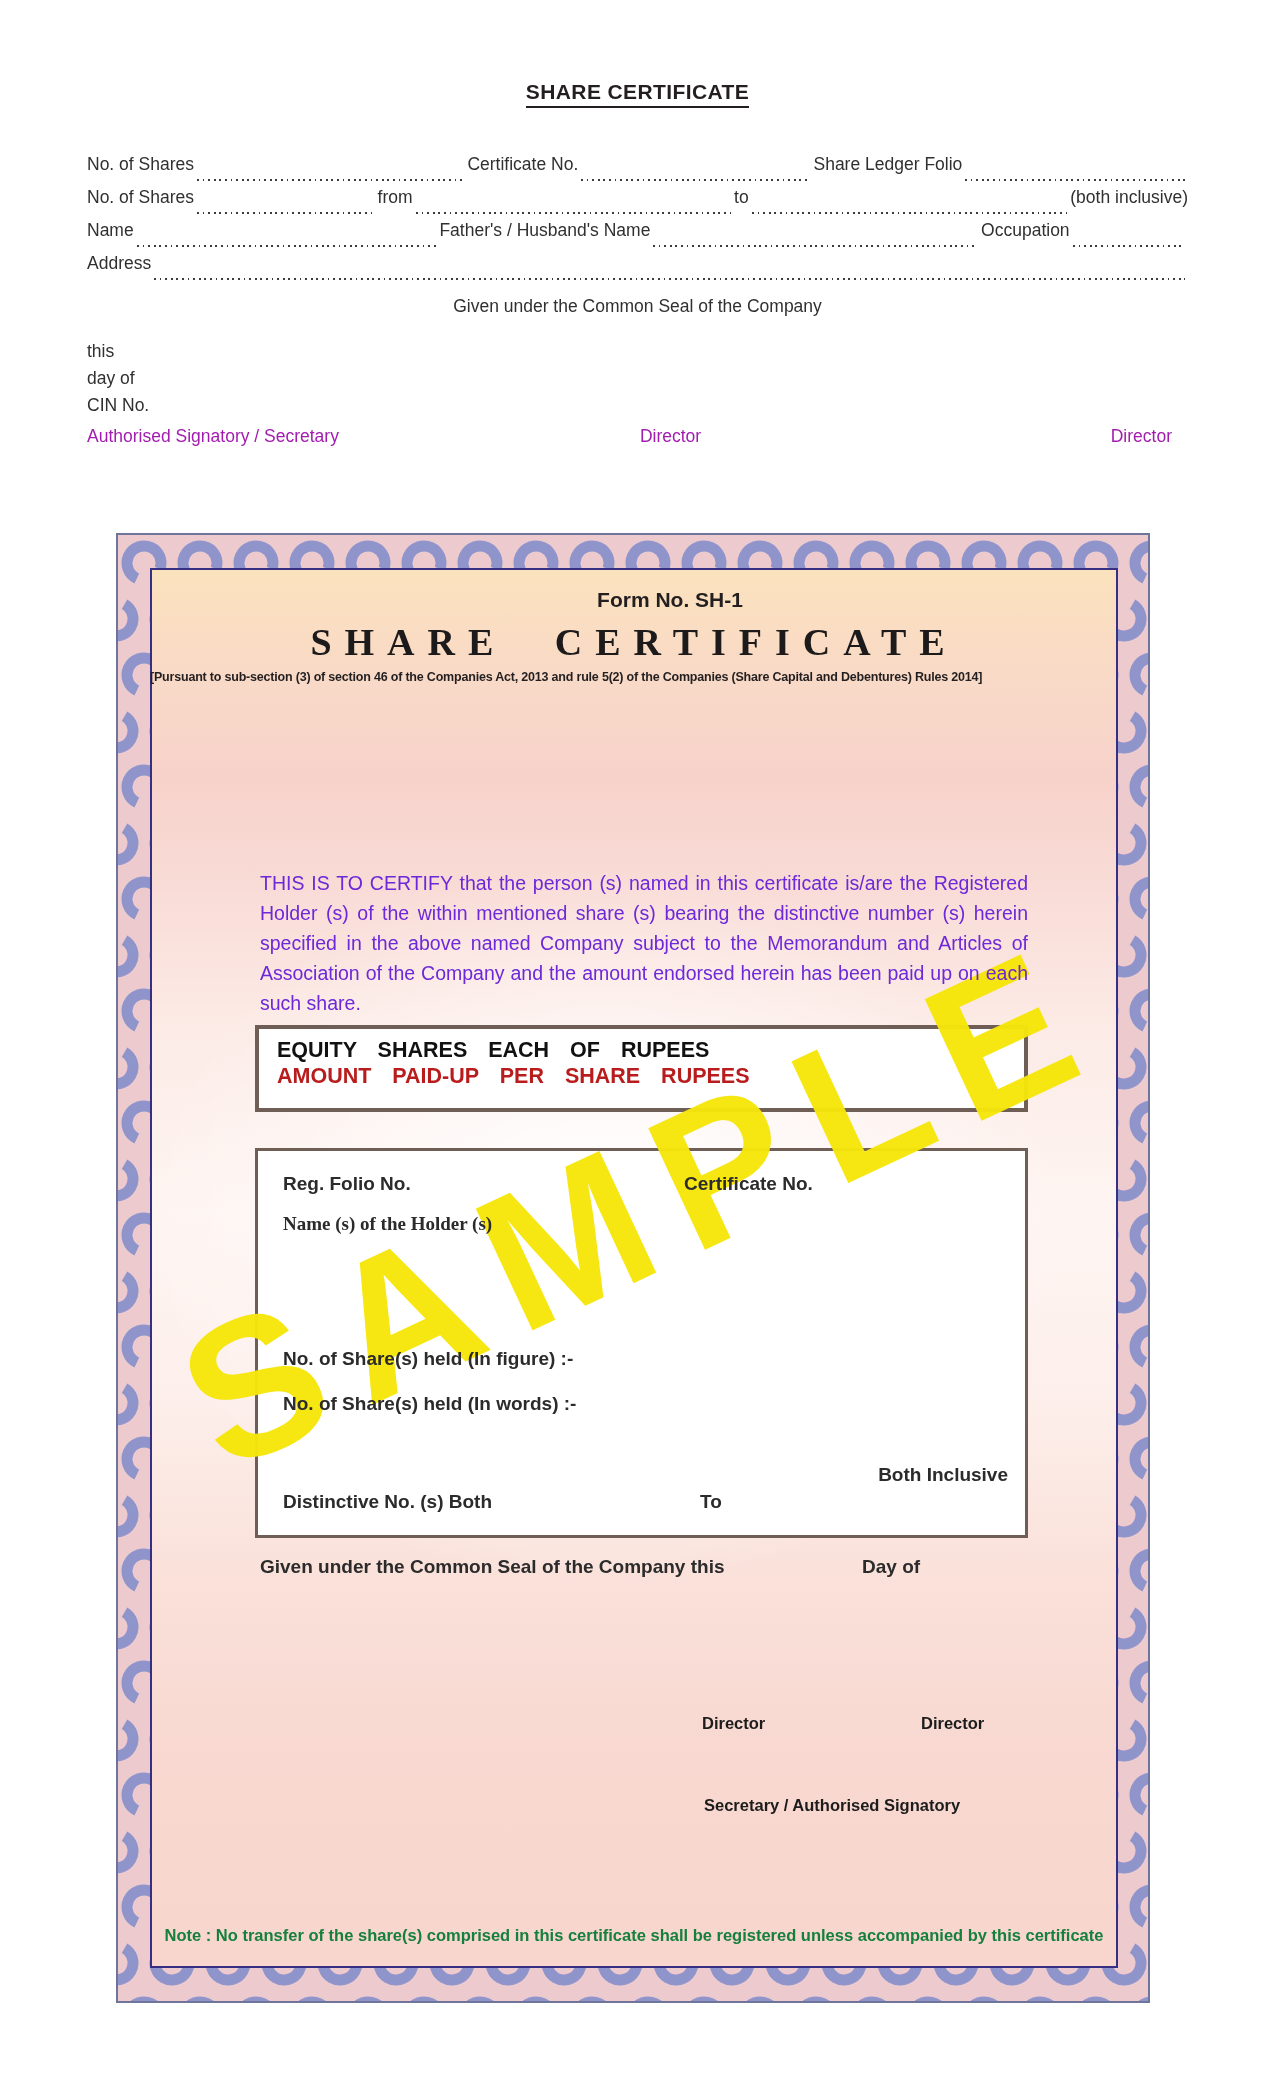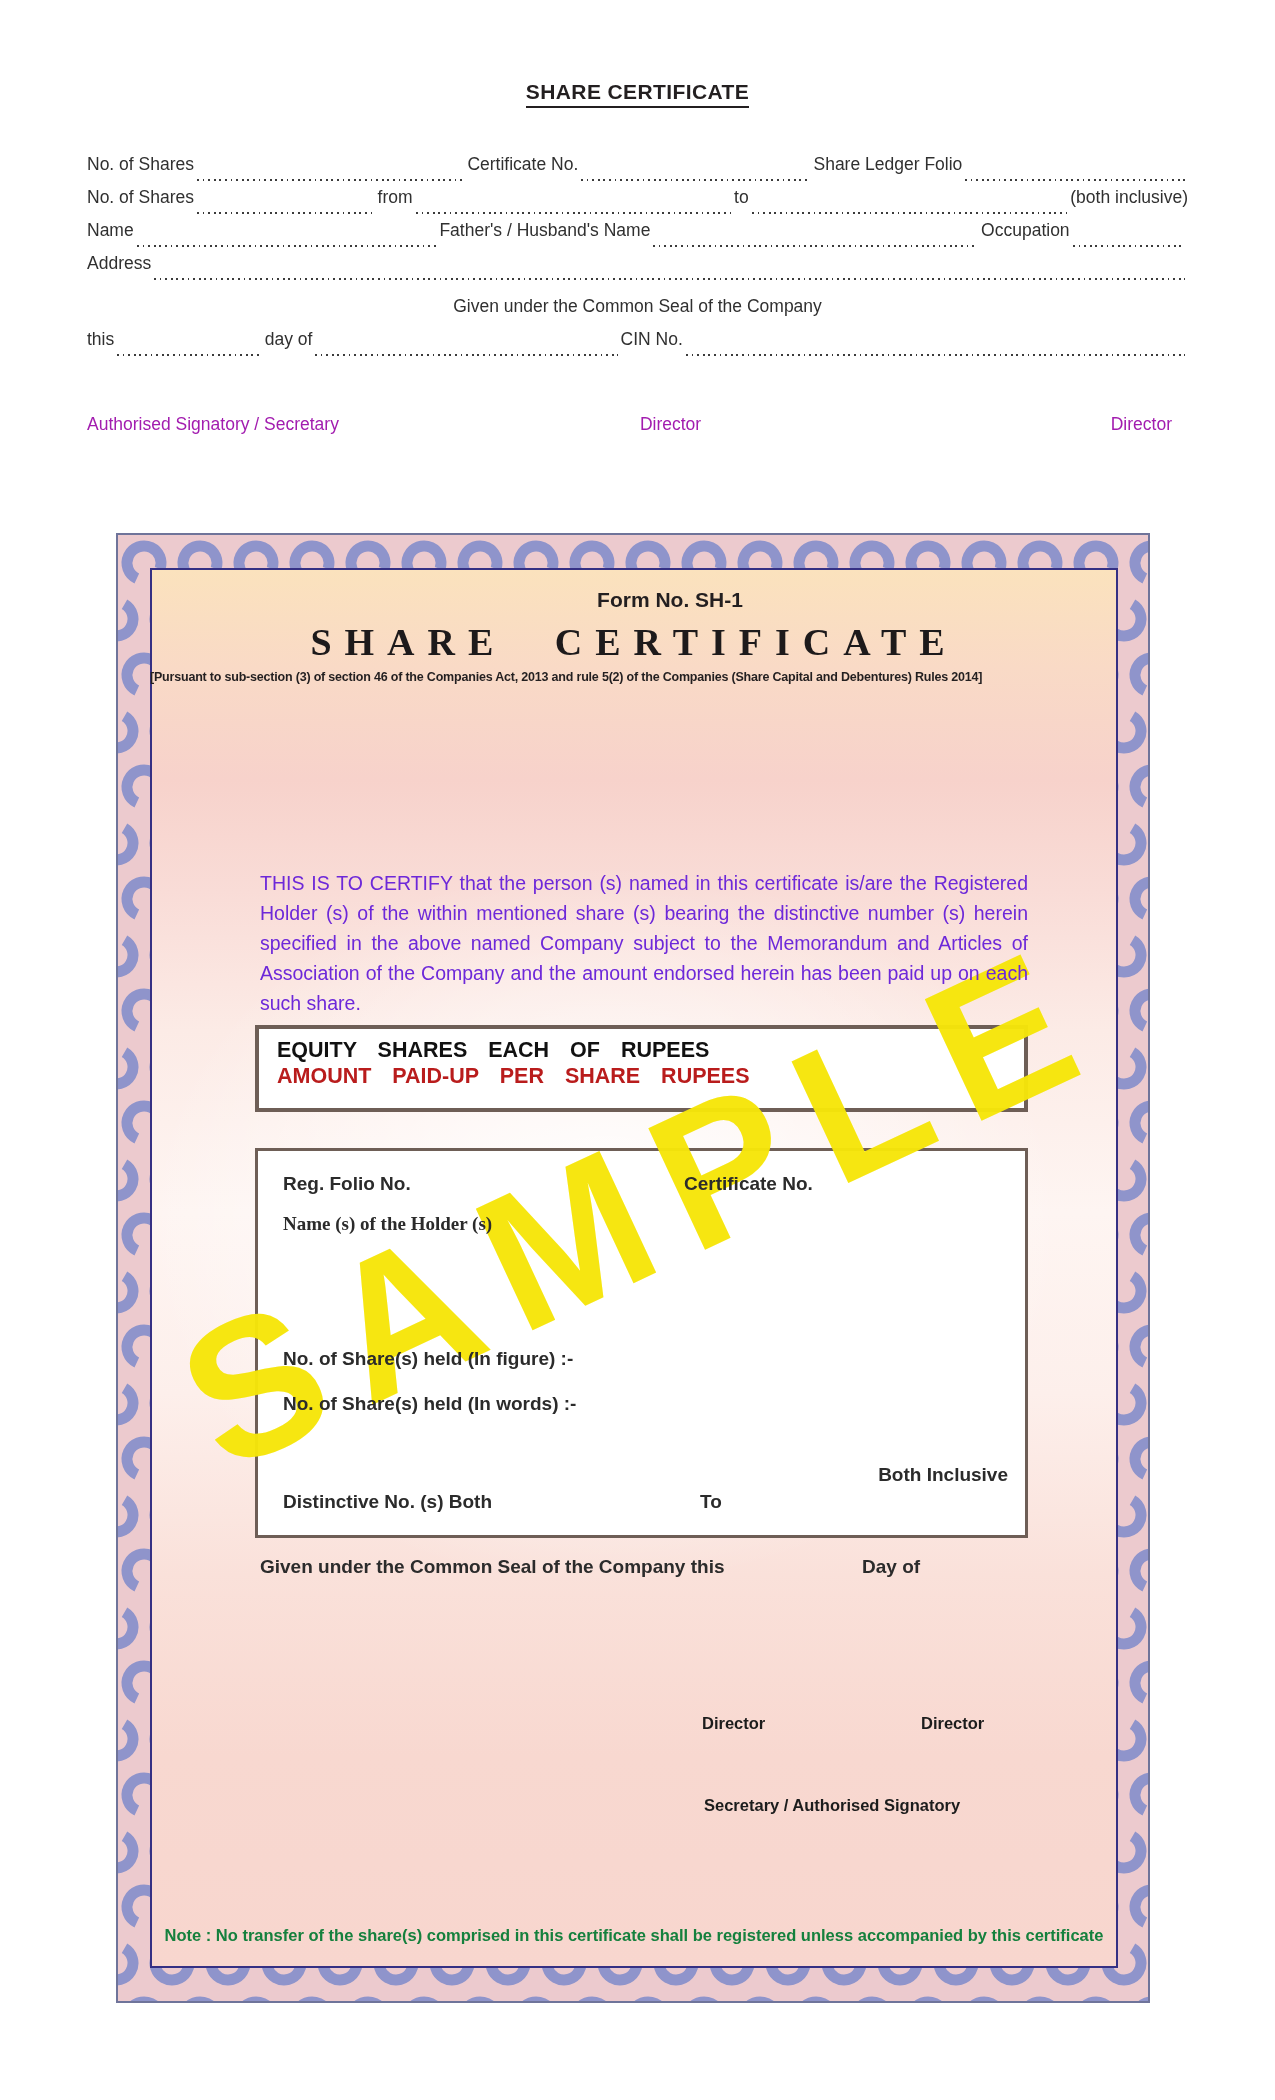--- a/index.html
+++ b/index.html
@@ -12,21 +12,21 @@
   .cf-title{display:inline-block;font-size:21px;font-weight:bold;letter-spacing:.4px;
             color:#231f20;border-bottom:2.5px solid #231f20;padding-bottom:2px;}
   .cf-line{display:flex;align-items:baseline;height:33px;font-size:17.5px;white-space:nowrap;color:#303030;}
   .lead{height:2px;align-self:flex-end;margin:0 3px 6px 3px;
         background:repeating-linear-gradient(90deg,#3b3b3b 0 1.8px,transparent 1.8px 5.6px);}
   .g140{flex-grow:1.40;} .g120{flex-grow:1.20;} .g115{flex-grow:1.15;}
   .g090{flex-grow:0.90;} .g160{flex-grow:1.60;} .g130{flex-grow:1.30;}
   .g045{flex-grow:0.45;} .g100{flex-grow:1.00;} .g055{flex-grow:0.55;}
   .g190{flex-grow:1.90;}
   .cf-center{ text-align:center;height:33px;font-size:17.5px;margin-top:10px;color:#303030;}
-  .cf-this{margin-top:0;}
+  .cf-this{margin-top:12px;flex-direction:column;}
   .cf-sigs{position:relative;margin-top:52px;height:26px;font-size:17.5px;color:#a21caf;}
   .cf-sig-left{position:absolute;left:0;top:0;}
   .cf-sig-mid{position:absolute;left:53%;transform:translateX(-50%);top:0;}
   .cf-sig-right{position:absolute;right:16px;top:0;}
 
   
   .frame{position:absolute;left:116px;top:533px;width:1034px;height:1470px;}
   .frame svg{position:absolute;left:0;top:0;}
   .panel{position:absolute;left:34px;top:35px;width:968px;height:1400px;box-sizing:border-box;
          border:2.5px solid #353084;

